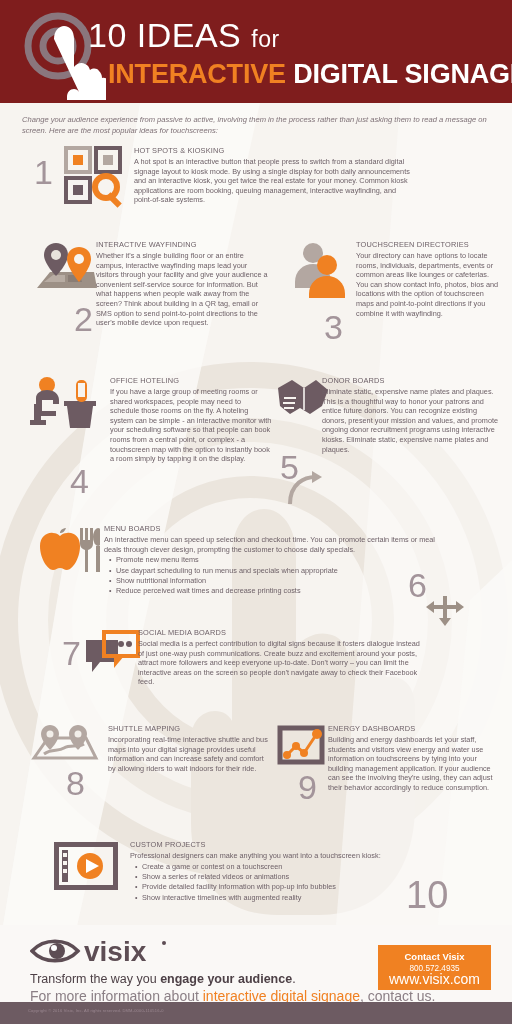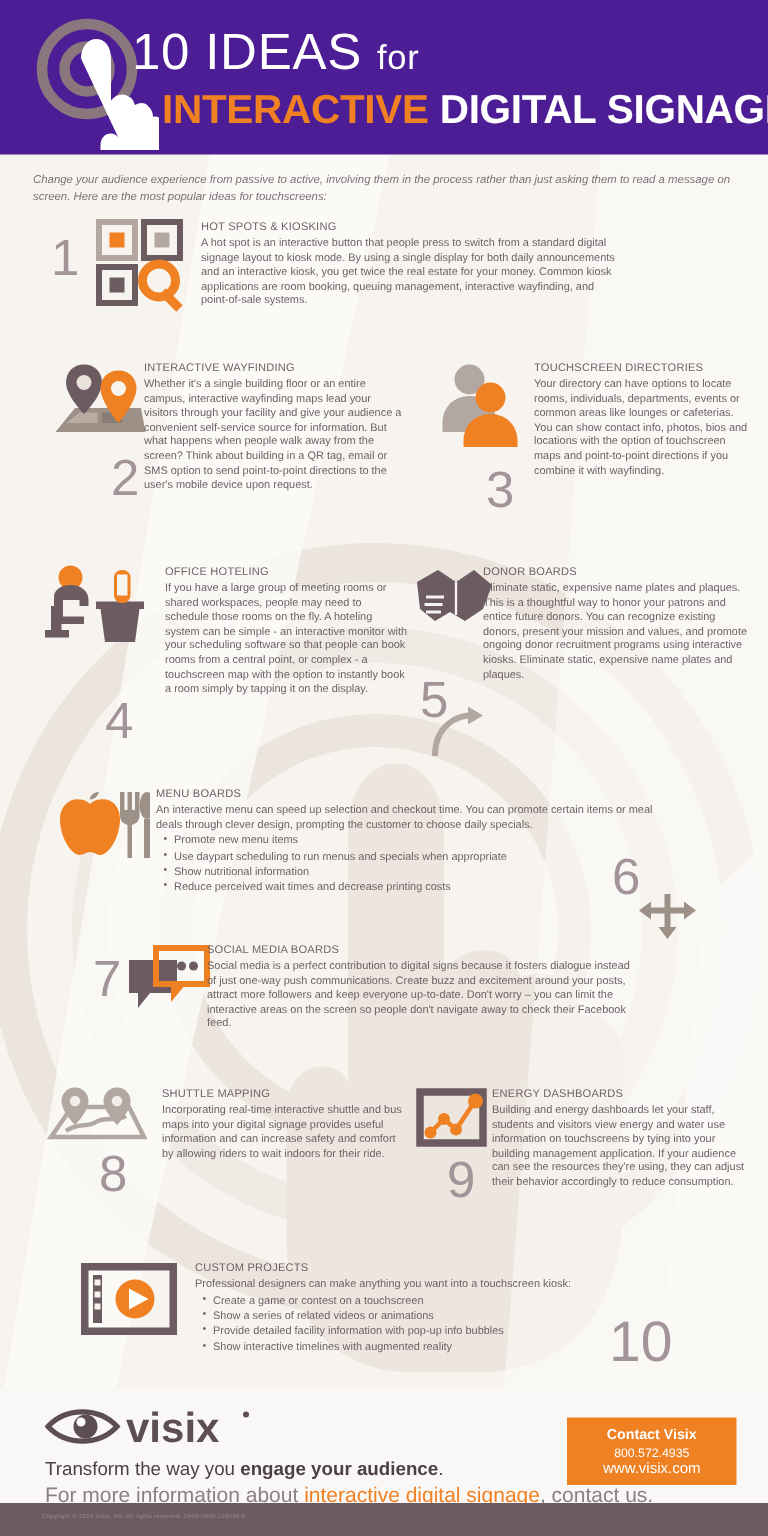--- a/index.html
+++ b/index.html
@@ -17,21 +17,21 @@
   }
 
   
   .wm-layer { position: absolute; inset: 0; overflow: hidden; pointer-events: none; }
   .wm-layer svg { position: absolute; }
 
   
   .header {
     position: relative;
     height: 103px;
-    background: #4c1d95;
+    background: #7f1d1d;
     overflow: hidden;
   }
   .hdr-icon { position: absolute; left: 18px; top: 8px; width: 88px; height: 92px; }
   .hdr-text { position: absolute; left: 88px; top: 16px; }
   .line1 { font-size: 34px; color: #ffffff; letter-spacing: .5px; line-height: 38px; font-weight: 300; }
   .line1 .for { font-size: 23px; }
   .line2 { font-size: 27px; font-weight: bold; line-height: 32px; letter-spacing: -.2px; white-space: nowrap; }
   .line2 .orange { color: #f08122; margin-left: 20px; }
   .line2 .white { color: #ffffff; }
 
@@ -80,21 +80,21 @@
     font-size: 14px; color: #8b7f85; white-space: nowrap;
   }
   .subline .lnk { color: #f08122; }
   .cta {
     position: absolute; left: 378px; top: 945px; width: 113px; height: 45px;
     background: #f08122; color: #ffffff; text-align: center;
     padding-top: 6px;
   }
   .cta .t1 { font-size: 9.5px; font-weight: bold; line-height: 12px; }
   .cta .t2 { font-size: 8.2px; line-height: 11px; }
-  .cta .t3 { font-size: 10px; line-height: 11px; }
+  .cta .t3 { font-size: 14px; line-height: 11px; }
   .copybar {
     position: absolute; left: 0; bottom: 0; width: 512px; height: 22px;
     background: #6d5b62;
   }
   .copytext {
     position: absolute; left: 28px; top: 6px;
     font-size: 4px; color: #9c8992; letter-spacing: .2px;
   }
 </style>
 </head>
@@ -309,21 +309,21 @@
     <svg style="position:absolute; left:-6px; top:0px;" width="52" height="44" viewBox="0 0 52 44">
       <rect x="4" y="4" width="42" height="34" fill="none" stroke="#6d5b62" stroke-width="5"></rect>
       <polyline points="11,31 20,22 28,29 40,11" fill="none" stroke="#f08122" stroke-width="3"></polyline>
       <circle cx="11" cy="31" r="4" fill="#f08122"></circle>
       <circle cx="20" cy="22" r="4" fill="#f08122"></circle>
       <circle cx="28" cy="29" r="4" fill="#f08122"></circle>
       <circle cx="41" cy="10" r="5" fill="#f08122"></circle>
     </svg>
     <div style="position:absolute; left:46px; top:0px; width:176px;">
       <div class="sec-title">ENERGY DASHBOARDS</div>
-      <div class="sec-body">Building and energy dashboards let your staff, students and visitors view energy and water use information on touchscreens by tying into your building management application. If your audience can see the resources they're using, they can adjust their behavior accordingly to reduce consumption.</div>
+      <div class="sec-body">Building and energy dashboards let your staff, students and visitors view energy and water use information on touchscreens by tying into your building management application. If your audience can see the involving they're using, they can adjust their behavior accordingly to reduce consumption.</div>
     </div>
   </div>
 
   <div class="sec" style="left:42px; top:840px; width:450px;">
     <div class="num" style="left:364px; top:36px; font-size:38px;">10</div>
     <svg style="position:absolute; left:12px; top:2px;" width="64" height="48" viewBox="0 0 64 48">
       <rect x="2" y="2" width="60" height="44" fill="none" stroke="#6d5b62" stroke-width="6"></rect>
       <rect x="8" y="8" width="6" height="32" fill="#6d5b62"></rect>
       <rect x="9" y="11" width="4" height="4" fill="#f7f4f0"></rect>
       <rect x="9" y="19" width="4" height="4" fill="#f7f4f0"></rect>

